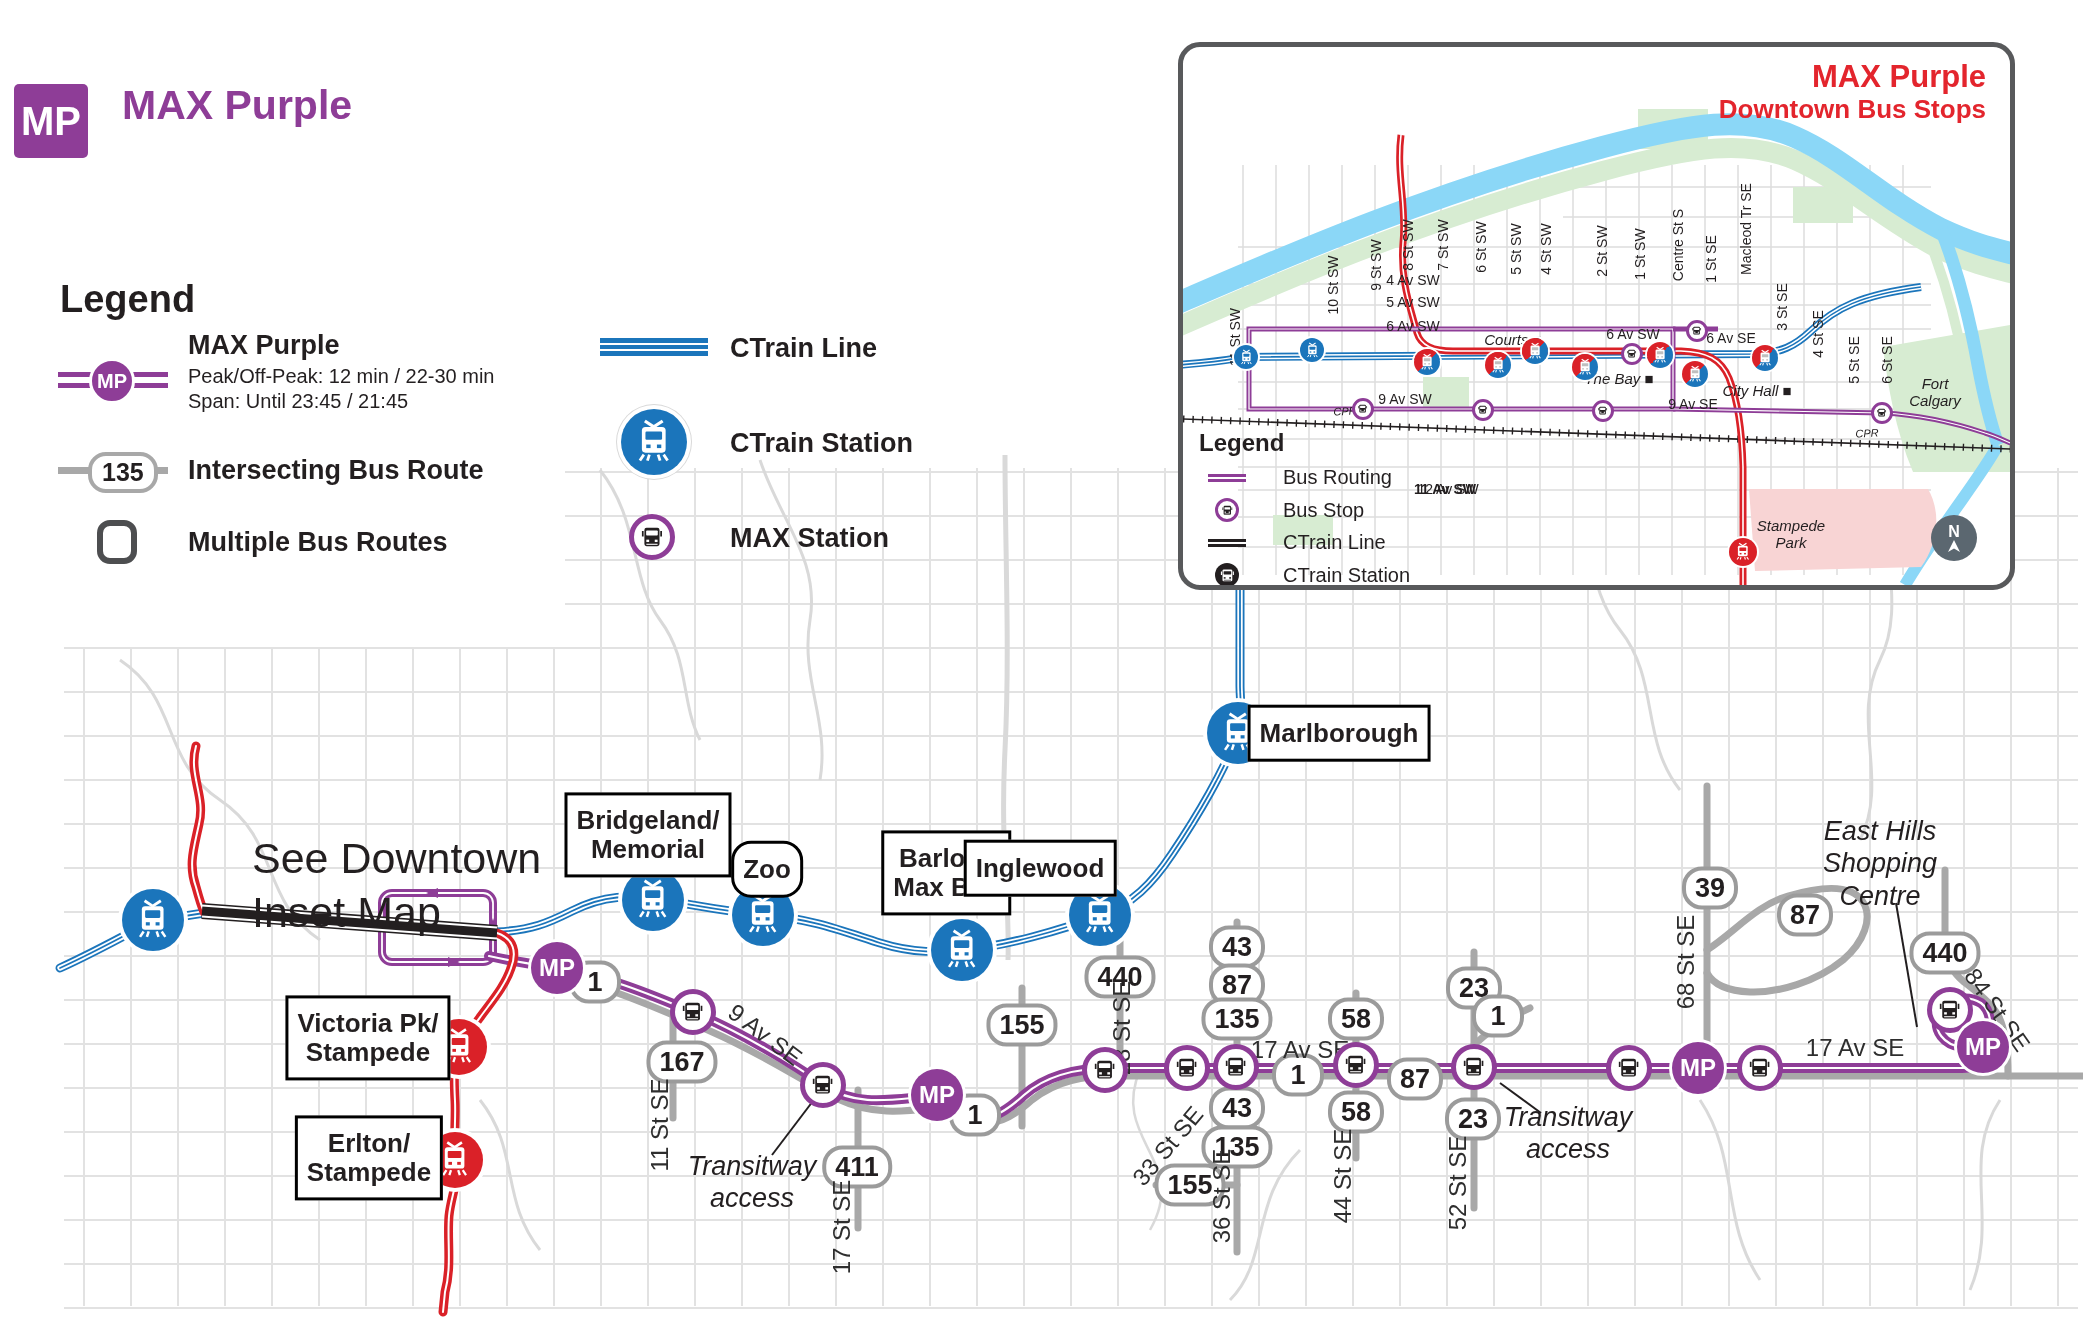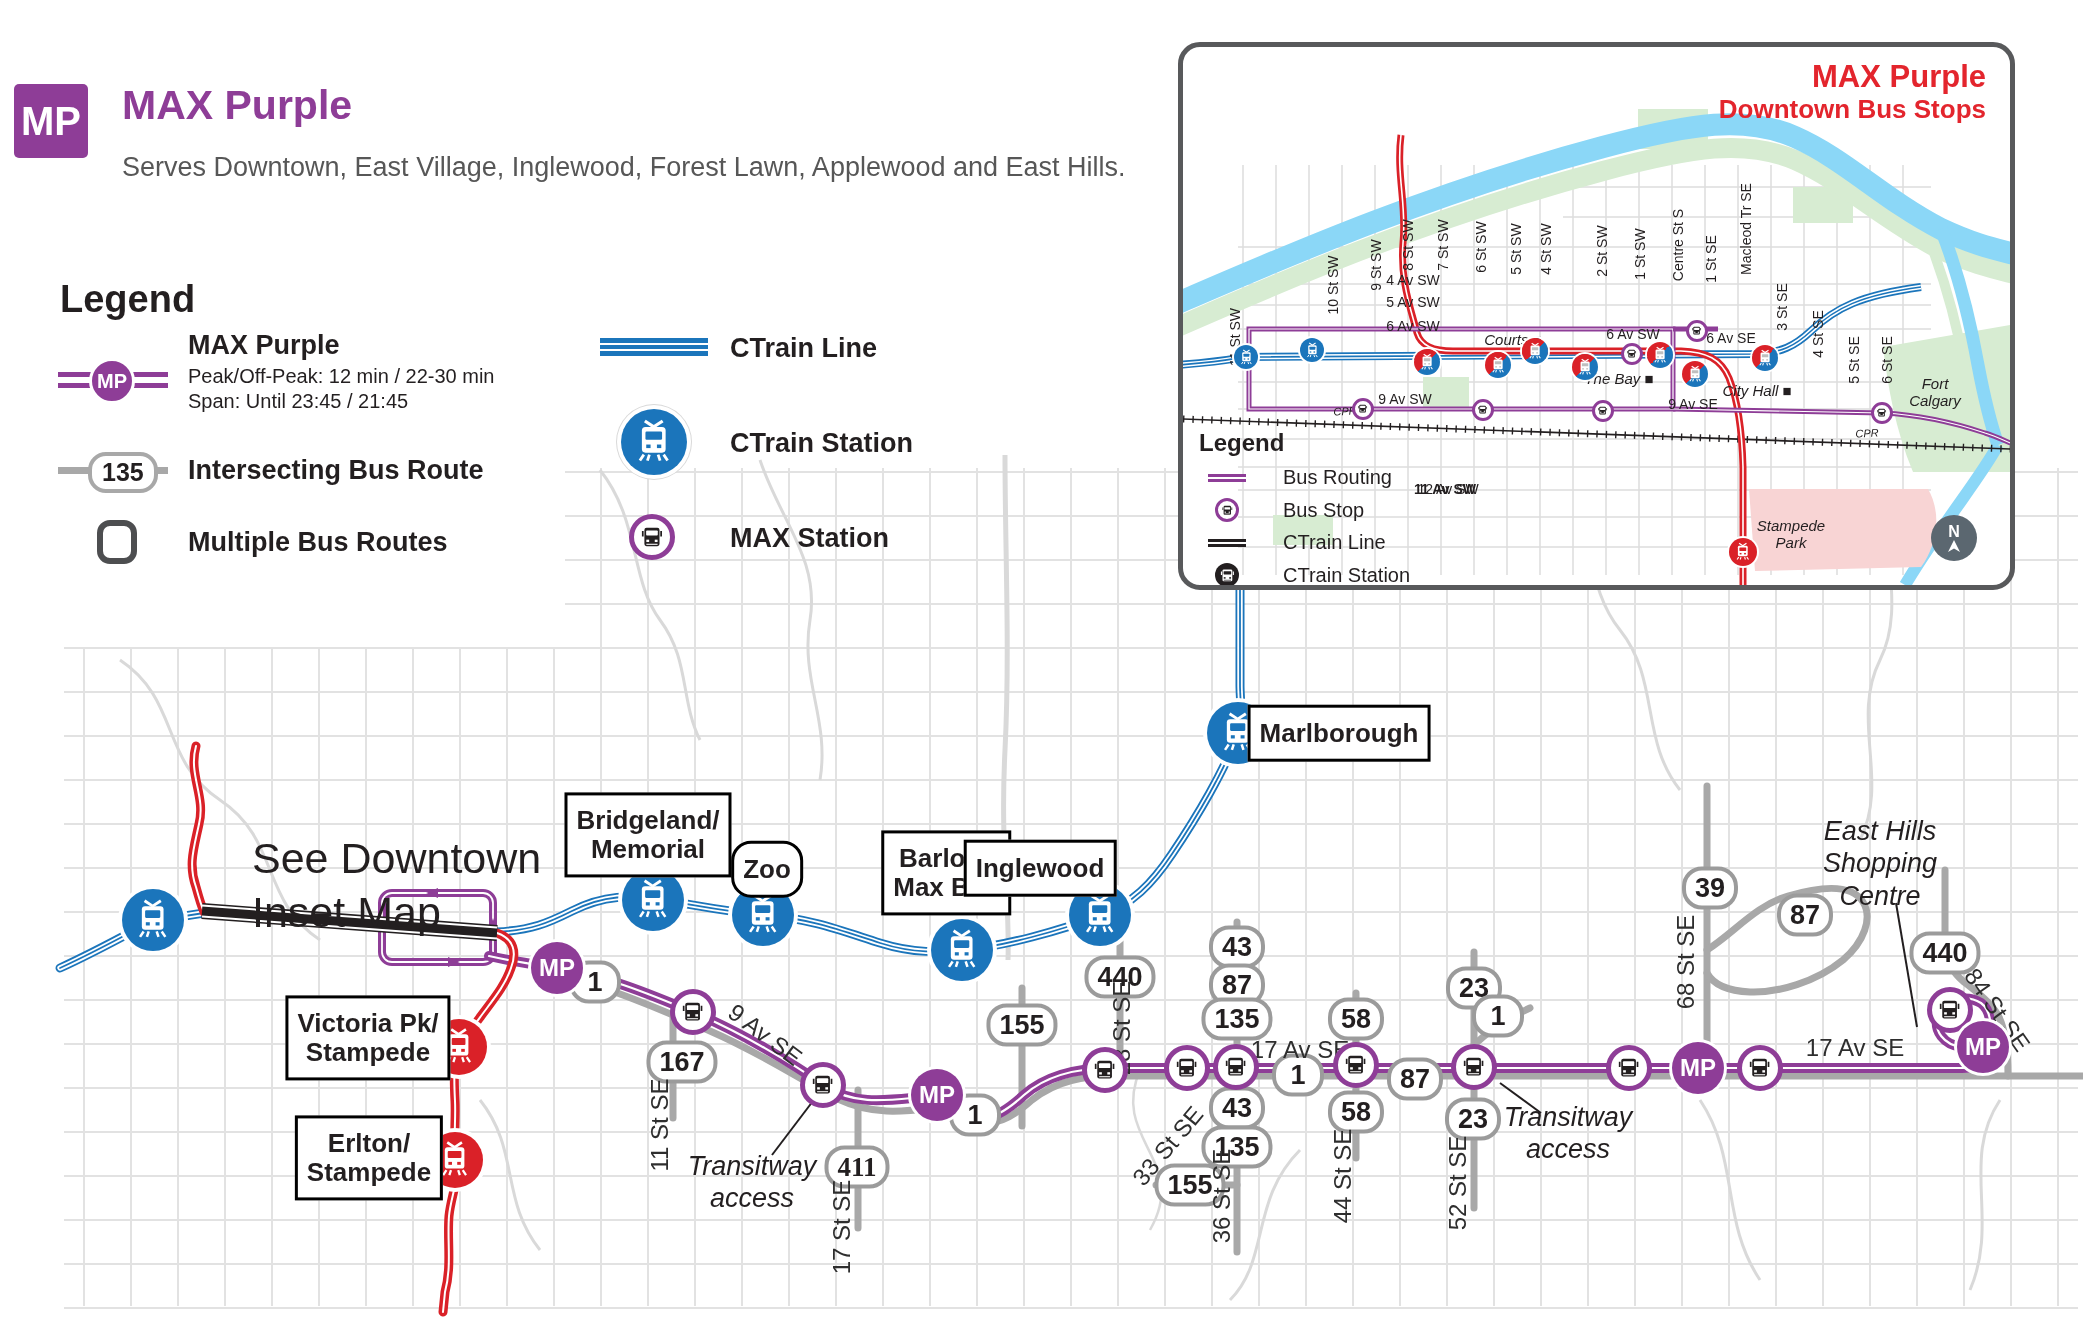--- a/index.html
+++ b/index.html
@@ -231,21 +231,20 @@
 
     <g stroke="#231f20" stroke-width="2">
       <path d="M816,1097 L772,1155"></path>
       <path d="M1500,1083 L1541,1113"></path>
       <path d="M1896,903 L1917,1027"></path>
     </g>
   </svg>
 
   <div class="hdr-logo">MP</div>
   <div class="hdr-title">MAX Purple</div>
-  <div class="hdr-sub">Serves Downtown, East Village, Inglewood, Forest Lawn, Applewood and East Hills.</div>
 
   <div class="lg-title">Legend</div>
   <div class="mp-line"></div>
   <div class="mp-circ">MP</div>
   <div class="lg-label" style="left:188px;top:330px;">MAX Purple</div>
   <div class="lg-small" style="left:188px;top:365px;">Peak/Off-Peak: 12 min / 22-30 min</div>
   <div class="lg-small" style="left:188px;top:390px;">Span: Until 23:45 / 21:45</div>
   <div class="g-line"></div>
   <div class="pill-135">135</div>
   <div class="lg-label" style="left:188px;top:455px;">Intersecting Bus Route</div>
@@ -606,21 +605,21 @@
     </div>
   </div>
 
   <div id="overlay">
     <div class="see-note" id="see-note">
         <div>See Downtown</div>
         <div>Inset Map</div>
       </div>
   <div class="badge" style="left: 595px; top: 982px;">1</div>
       <div class="badge" style="left: 682px; top: 1062px;">167</div>
-      <div class="badge" style="left: 857px; top: 1167px; font-family: Liberation Serif, serif;">411</div>
+      <div class="badge" style="left: 857px; top: 1167px;">411</div>
       <div class="badge" style="left: 975px; top: 1115px;">1</div>
       <div class="badge" style="left: 1022px; top: 1025px;">155</div>
       <div class="badge" style="left: 1120px; top: 977px;">440</div>
       <div class="badge" style="left: 1237px; top: 947px;">43</div>
       <div class="badge" style="left: 1237px; top: 985px;">87</div>
       <div class="badge" style="left: 1237px; top: 1019px;">135</div>
       <div class="badge" style="left: 1237px; top: 1108px;">43</div>
       <div class="badge" style="left: 1237px; top: 1147px;">135</div>
       <div class="badge" style="left: 1190px; top: 1185px;">155</div>
       <div class="badge" style="left: 1298px; top: 1075px;">1</div>

